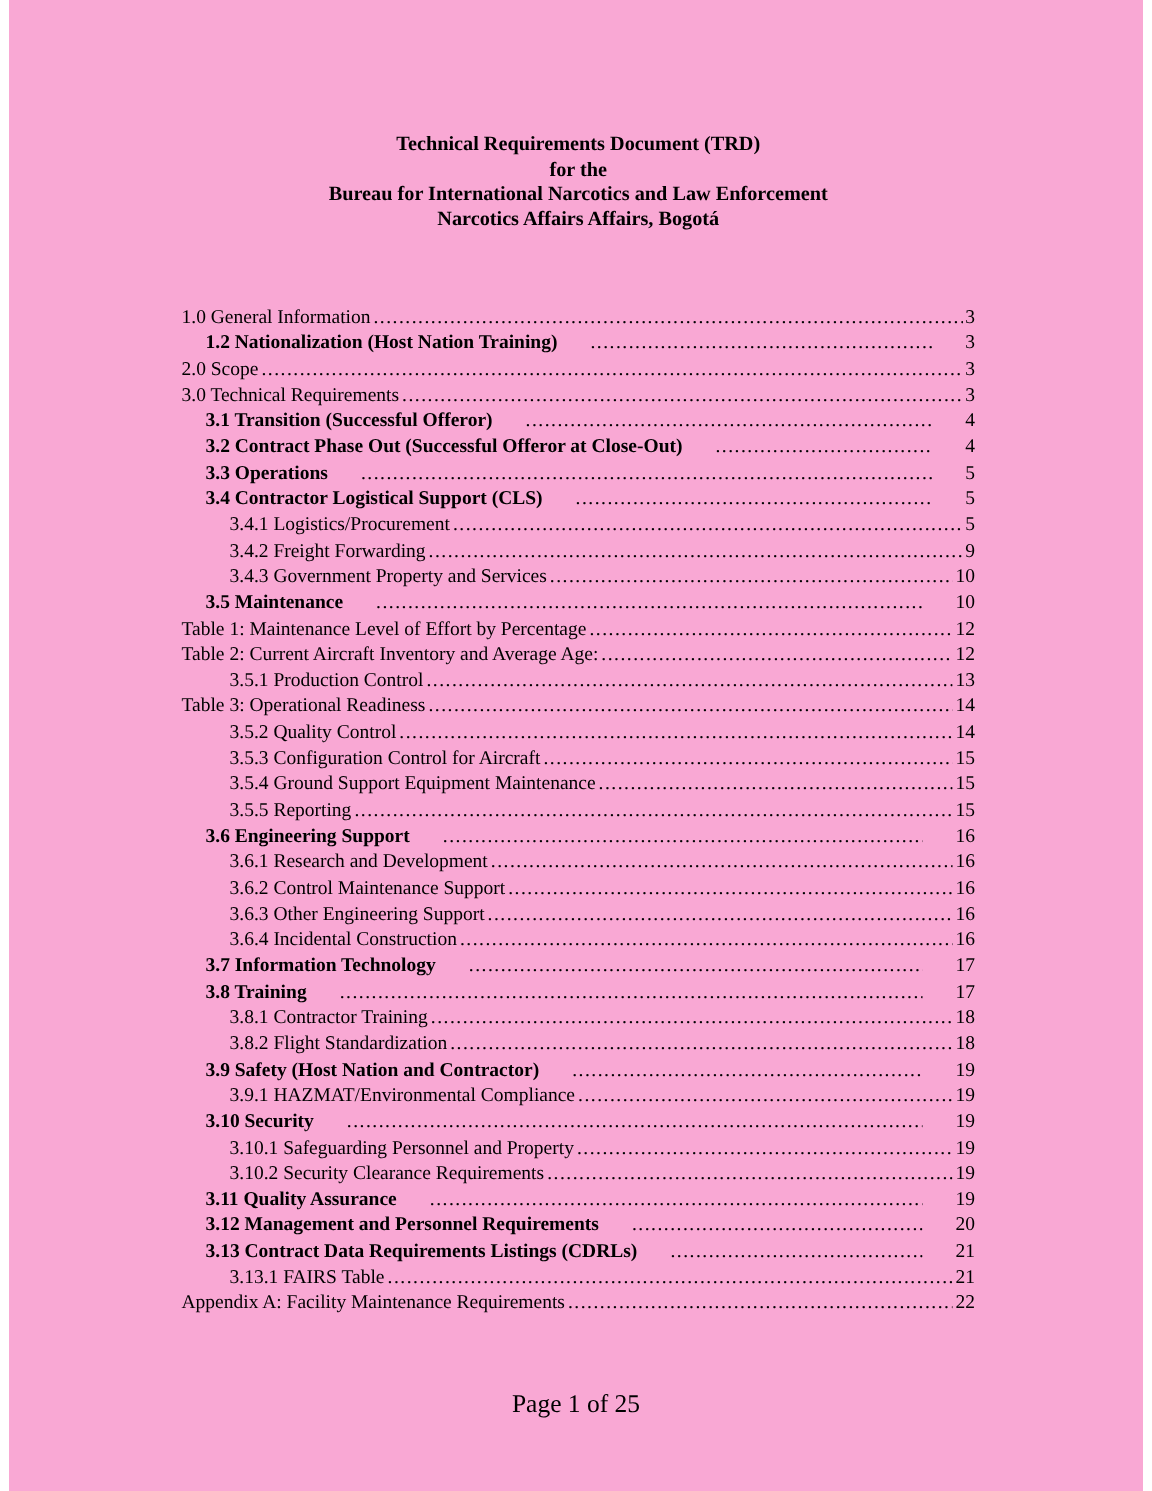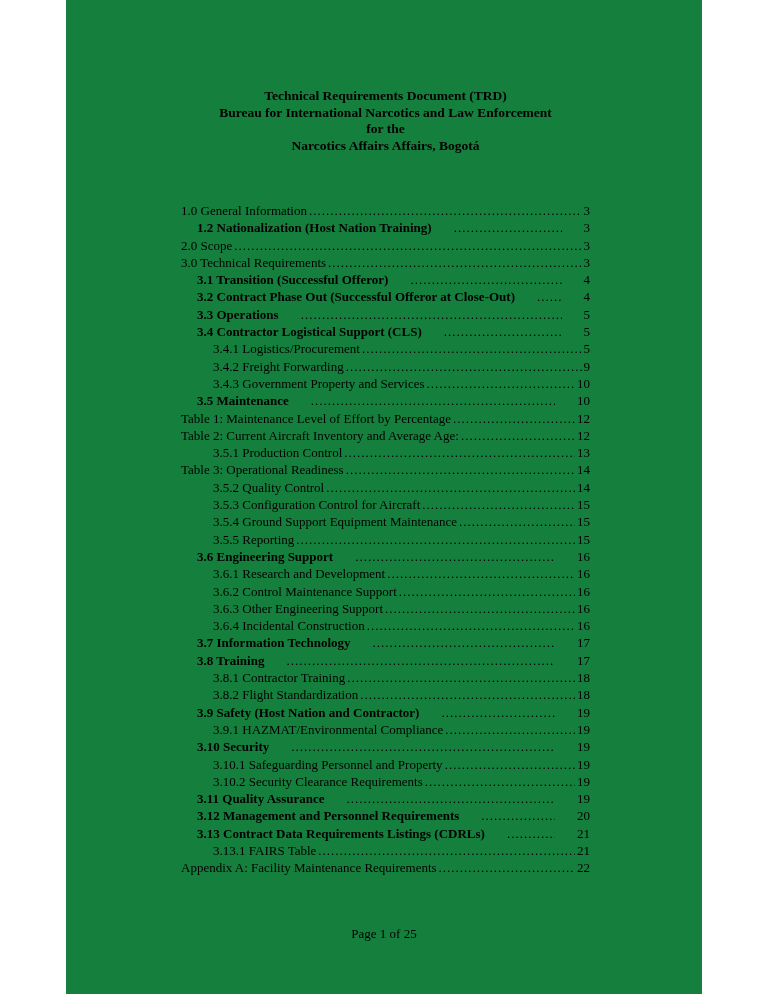--- a/index.html
+++ b/index.html
@@ -2,24 +2,24 @@
 <html><head>
 <meta charset="utf-8">
 <style>
   html, body {
     margin: 0;
     padding: 0;
     background: #ffffff;
   }
   .page {
     position: relative;
-    width: 636px;
+    width: 756px;
     height: 994px;
     margin: 0 auto;
-    background: #15803d;
+    background: #f9a8d4;
     box-sizing: border-box;
     padding: 88px 112px 0 115px;
     font-family: "Liberation Serif", "DejaVu Serif", serif;
     color: #000000;
     overflow: hidden;
   }
   .title-block {
     text-align: center;
     font-weight: bold;
     font-size: 13.5px;
@@ -55,32 +55,32 @@
   .toc-page {
     flex: 0 0 auto;
     text-align: right;
   }
   .page-footer {
     position: absolute;
     top: 926px;
     left: 0;
     width: 100%;
     text-align: center;
-    font-size: 13px;
+    font-size: 17px;
   }
 </style>
 </head>
 <body>
 
 <div class="page">
 
   <header class="title-block">
     <div>Technical Requirements Document (TRD)</div>
+    <div>for the</div>
     <div>Bureau for International Narcotics and Law Enforcement</div>
-    <div>for the</div>
     <div>Narcotics Affairs Affairs, Bogotá</div>
   </header>
 
   <main class="toc">
       <div class="toc-entry level-0">
     <span class="toc-text">1.0 General Information</span>
     <span class="toc-leader"></span>
     <span class="toc-page">3</span>
   </div>
       <div class="toc-entry level-1 bold">

